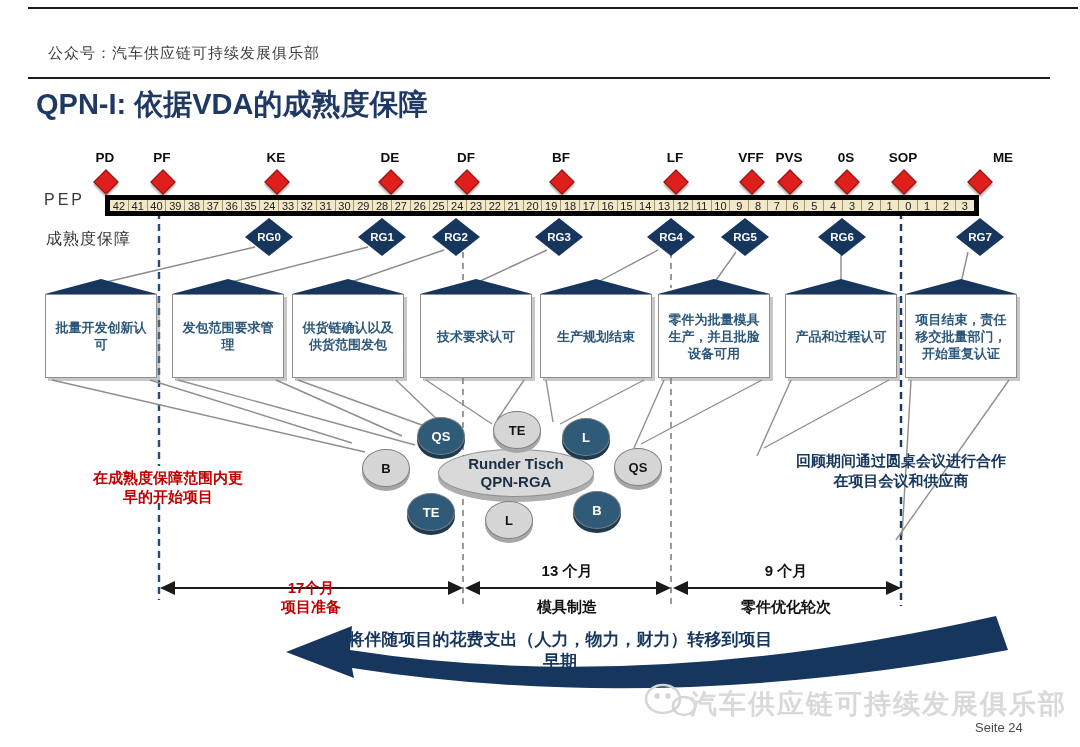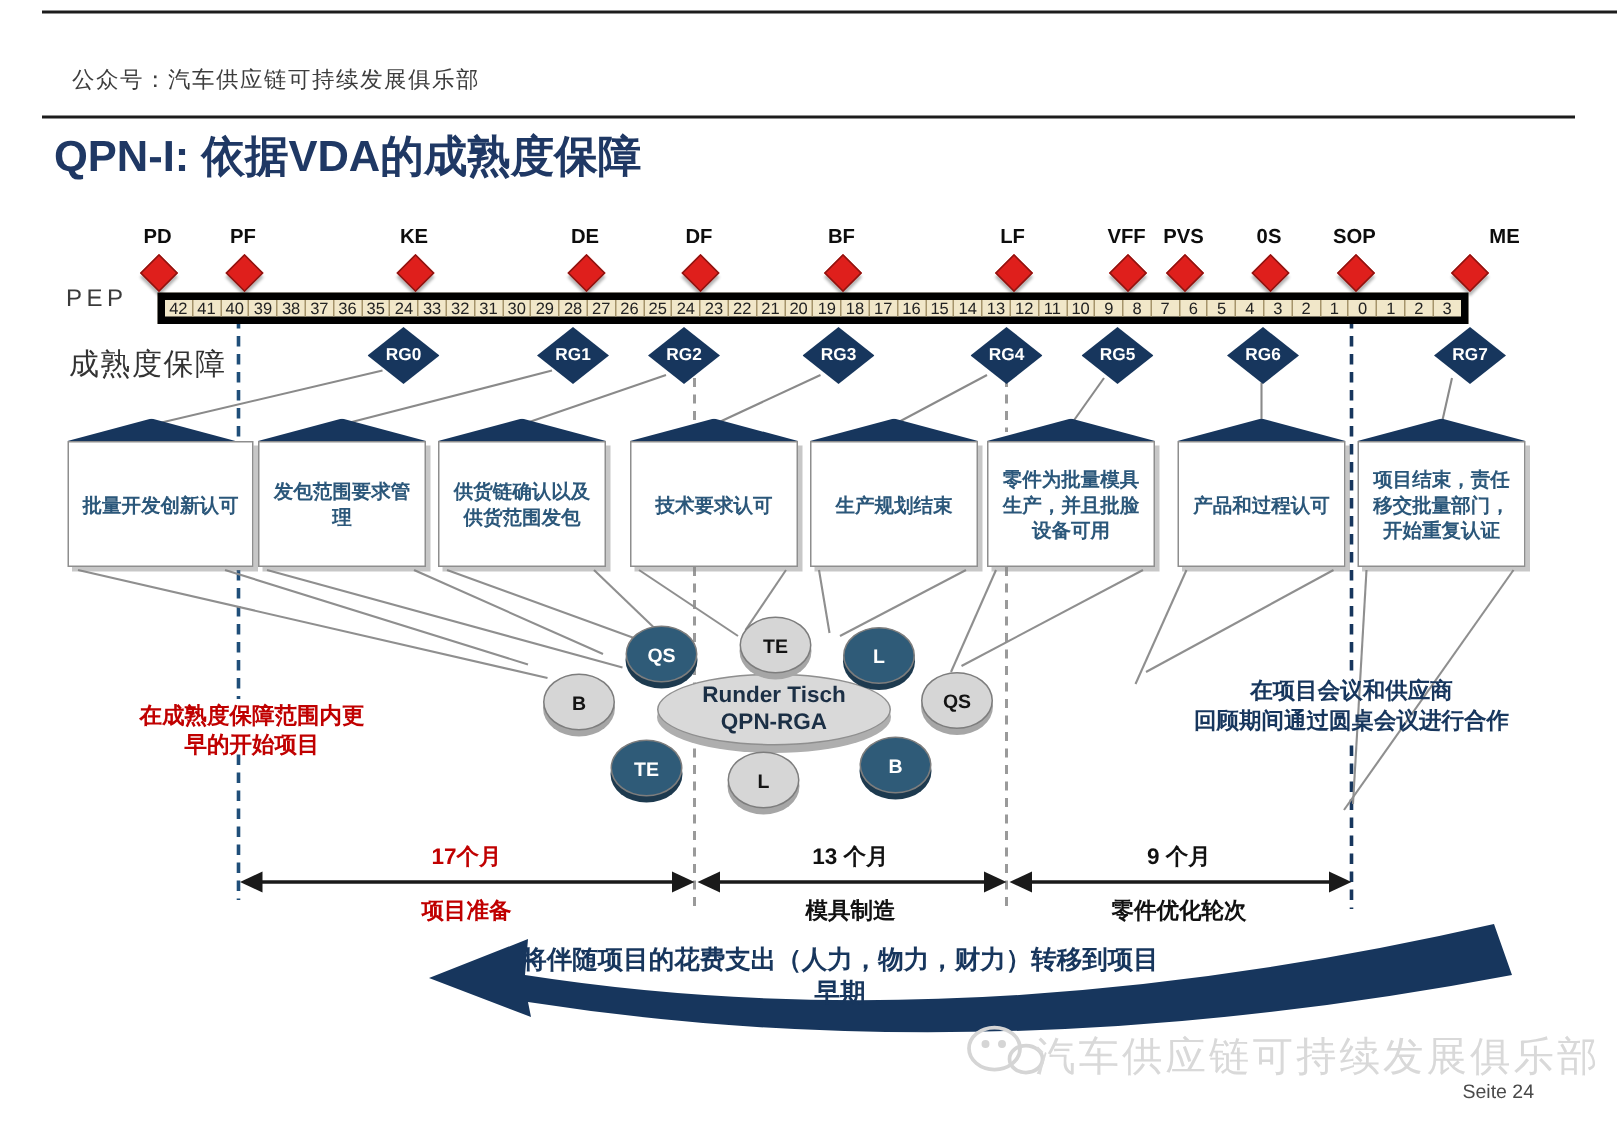--- a/index.html
+++ b/index.html
@@ -3,21 +3,21 @@
 <meta charset="utf-8">
 <style>
   html,body{margin:0;padding:0;background:#fff;}
   #stage{position:relative;width:1080px;height:747px;background:#fff;overflow:hidden;
          font-family:"Liberation Sans","DejaVu Sans",sans-serif;}
   .rule{position:absolute;background:#1c1c1c;}
   .account{position:absolute;top:44px;left:48px;font-size:15px;color:#3d3d3d;letter-spacing:1px;}
   .title{position:absolute;top:85px;left:36px;font-size:29px;font-weight:bold;color:#1F3864;}
   svg.wires{position:absolute;left:0;top:0;pointer-events:none;}
   .pep-label{position:absolute;top:191px;left:44px;font-size:16px;color:#3a3a3a;letter-spacing:3px;}
-  .maturity-label{position:absolute;top:229px;left:46px;font-size:20px;color:#333;letter-spacing:1px;}
+  .maturity-label{position:absolute;top:229px;left:46px;font-size:16px;color:#333;letter-spacing:1px;}
   #pepstrip{position:absolute;left:105px;top:195px;width:874px;height:21px;display:flex;
             border:5px solid #000000;box-sizing:border-box;background:#F1E7C9;}
   .pep-cell{flex:1;border-left:1px solid #a5946b;font-size:11px;color:#222;display:flex;
             align-items:center;justify-content:center;overflow:hidden;}
   .pep-cell:first-child{border-left:none;}
   .ms-label{position:absolute;top:150px;transform:translateX(-50%);font-weight:bold;font-size:13.5px;color:#0d0d0d;}
   .ms-diamond{position:absolute;top:173px;width:16px;height:16px;margin-left:-8px;background:#DF1F1C;
               border:1px solid #8d1410;transform:rotate(45deg);box-shadow:2px 2px 2px rgba(0,0,0,.3);}
   .rg{position:absolute;width:48px;height:38px;clip-path:polygon(50% 0,100% 50%,50% 100%,0 50%);
       background:#17365D;color:#fff;font-weight:bold;font-size:11.5px;display:flex;
@@ -38,21 +38,21 @@
   .note-left{position:absolute;left:88px;top:468px;width:160px;text-align:center;
              font-size:15px;font-weight:bold;color:#C00000;line-height:19px;}
   .note-right{position:absolute;left:770px;top:451px;width:262px;text-align:center;
               font-size:15px;font-weight:bold;color:#17365D;line-height:20px;}
   .span-label{position:absolute;width:220px;transform:translateX(-50%);text-align:center;
               font-size:15px;font-weight:bold;color:#111;}
   .span-label.red{color:#C00000;}
   .banner-text{position:absolute;left:310px;top:629px;width:500px;text-align:center;
                font-size:17px;font-weight:bold;color:#17365D;line-height:22px;}
   .watermark{position:absolute;left:690px;top:686px;font-size:27px;color:#D9D9D9;
-             letter-spacing:2px;font-weight:normal;text-align:center;}
+             letter-spacing:2px;font-weight:bold;text-align:center;}
   .page-num{position:absolute;left:975px;top:720px;font-size:13px;color:#4a4a4a;}
 </style>
 </head>
 <body>
 
 <div id="stage">
 
   <div class="rule" style="top:7px;left:28px;width:1050px;height:2px;"></div>
   <div class="account">公众号：汽车供应链可持续发展俱乐部</div>
   <div class="rule" style="top:77px;left:28px;width:1022px;height:2px;"></div>
@@ -169,25 +169,25 @@
     </div>
   <div class="maturity-label">成熟度保障</div>
 
   <div class="hub">
     <div>Runder Tisch</div>
     <div>QPN-RGA</div>
   </div>
 
   <div class="note-left">在成熟度保障范围内更早的开始项目</div>
   <div class="note-right">
+    <div>回顾期间通过圆桌会议进行合作</div>
     <div>在项目会议和供应商</div>
-    <div>回顾期间通过圆桌会议进行合作</div>
-  </div>
-
-  <div class="span-label red" style="left:311px;top:562px;">17个月</div>
+  </div>
+
+  <div class="span-label red" style="left:311px;top:579px;">17个月</div>
   <div class="span-label red" style="left:311px;top:598px;">项目准备</div>
   <div class="span-label" style="left:567px;top:562px;">13 个月</div>
   <div class="span-label" style="left:567px;top:598px;">模具制造</div>
   <div class="span-label" style="left:786px;top:562px;">9 个月</div>
   <div class="span-label" style="left:786px;top:598px;">零件优化轮次</div>
 
   <div class="banner-text">
     <div>将伴随项目的花费支出（人力，物力，财力）转移到项目</div>
     <div>早期</div>
   </div>
@@ -220,21 +220,21 @@
     <div class="ms-diamond" style="left:979px;"></div>
     <div class="rg" style="left:245px;top:218px;">RG0</div>
     <div class="rg" style="left:358px;top:218px;">RG1</div>
     <div class="rg" style="left:432px;top:218px;">RG2</div>
     <div class="rg" style="left:535px;top:218px;">RG3</div>
     <div class="rg" style="left:647px;top:218px;">RG4</div>
     <div class="rg" style="left:721px;top:218px;">RG5</div>
     <div class="rg" style="left:818px;top:218px;">RG6</div>
     <div class="rg" style="left:956px;top:218px;">RG7</div>
     <div class="roof" style="left:45px;width:112px;"></div>
-    <div class="box" style="left:45px;width:124px;">批量开发创新认可</div>
+    <div class="box" style="left:45px;width:112px;">批量开发创新认可</div>
     <div class="roof" style="left:172px;width:112px;"></div>
     <div class="box" style="left:172px;width:112px;">发包范围要求管理</div>
     <div class="roof" style="left:292px;width:112px;"></div>
     <div class="box" style="left:292px;width:112px;">供货链确认以及供货范围发包</div>
     <div class="roof" style="left:420px;width:112px;"></div>
     <div class="box" style="left:420px;width:112px;">技术要求认可</div>
     <div class="roof" style="left:540px;width:112px;"></div>
     <div class="box" style="left:540px;width:112px;">生产规划结束</div>
     <div class="roof" style="left:658px;width:112px;"></div>
     <div class="box" style="left:658px;width:112px;">零件为批量模具生产，并且批脸设备可用</div>

